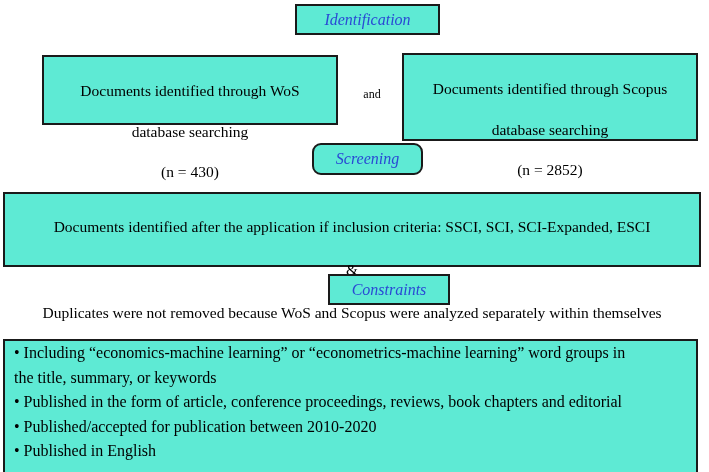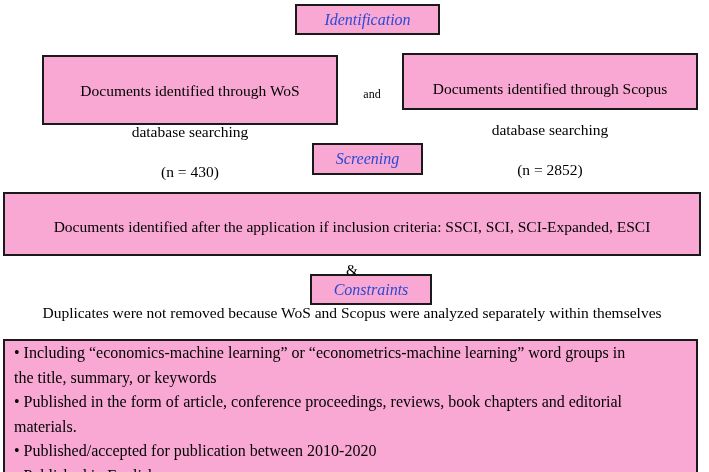--- a/index.html
+++ b/index.html
@@ -12,21 +12,21 @@
     width: 709px;
     height: 472px;
     background: #ffffff;
     font-family: "Liberation Serif", serif;
     color: #000000;
     overflow: hidden;
   }
   .box {
     position: absolute;
     border: 2px solid #1a1a1a;
-    background: #f9a8d4;
+    background: #5eead4;
     box-sizing: border-box;
   }
   .label-box {
     display: flex;
     align-items: center;
     justify-content: center;
   }
   .label-text {
     font-style: italic;
     font-size: 16px;
@@ -82,42 +82,41 @@
   </div>
 
   <div class="box center-box wos-box" style="left:42px; top:55px; width:296px; height:70px;">
     <div class="line">Documents identified through WoS</div>
     <div class="line">database searching</div>
     <div class="line">(n = 430)</div>
   </div>
 
   <div class="connector" style="left:342px; top:87px; width:60px;">and</div>
 
-  <div class="box center-box scopus-box" style="left:402px; top:53px; width:296px; height:57px;">
+  <div class="box center-box scopus-box" style="left:402px; top:53px; width:296px; height:88px;">
     <div class="line">Documents identified through Scopus</div>
     <div class="line">database searching</div>
     <div class="line">(n = 2852)</div>
   </div>
 
-  <div class="box label-box" style="left:312px; top:143px; width:111px; height:32px;">
+  <div class="box label-box" style="left:312px; top:143px; width:111px; height:32px;border-radius:9px;">
     <span class="label-text">Screening</span>
   </div>
 
-  <div class="box center-box result-box" style="left:3px; top:192px; width:698px; height:64px;">
+  <div class="box center-box result-box" style="left:3px; top:192px; width:698px; height:75px;">
     <div class="line">Documents identified after the application if inclusion criteria: SSCI, SCI, SCI-Expanded, ESCI</div>
     <div class="line">&amp;</div>
     <div class="line">Duplicates were not removed because WoS and Scopus were analyzed separately within themselves</div>
   </div>
 
-  <div class="box label-box" style="left:310px; top:274px; width:122px; height:31px;">
+  <div class="box label-box" style="left:328px; top:274px; width:122px; height:31px;">
     <span class="label-text">Constraints</span>
   </div>
 
   <div class="box bullets-box" style="left:3px; top:318px; width:695px; height:147px;">
     <div class="line">• Including “economics-machine learning” or “econometrics-machine learning” word groups in</div>
     <div class="line">the title, summary, or keywords</div>
     <div class="line">• Published in the form of article, conference proceedings, reviews, book chapters and editorial</div>
-    <div class="line">materials.</div>
     <div class="line">• Published/accepted for publication between 2010-2020</div>
     <div class="line">• Published in English</div>
   </div>
 
 </div>
 
 </body></html>

